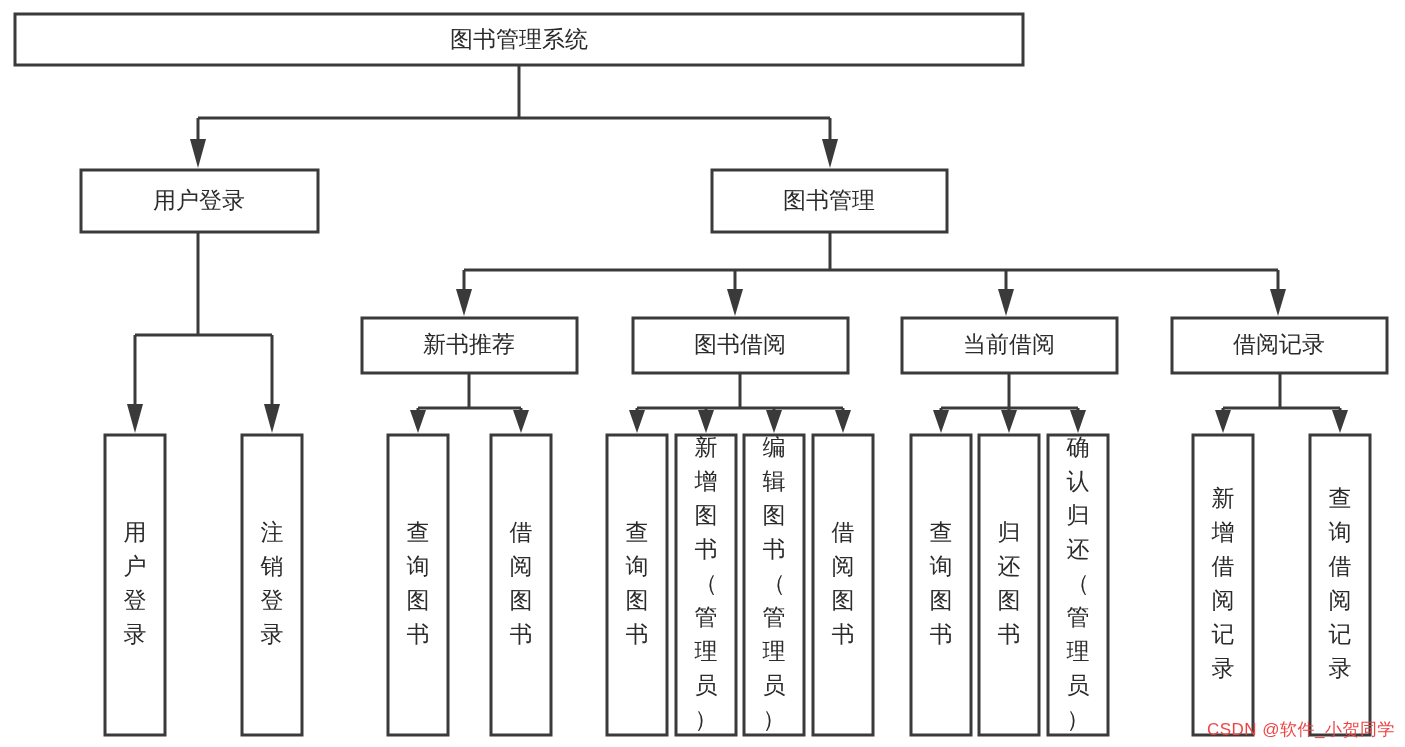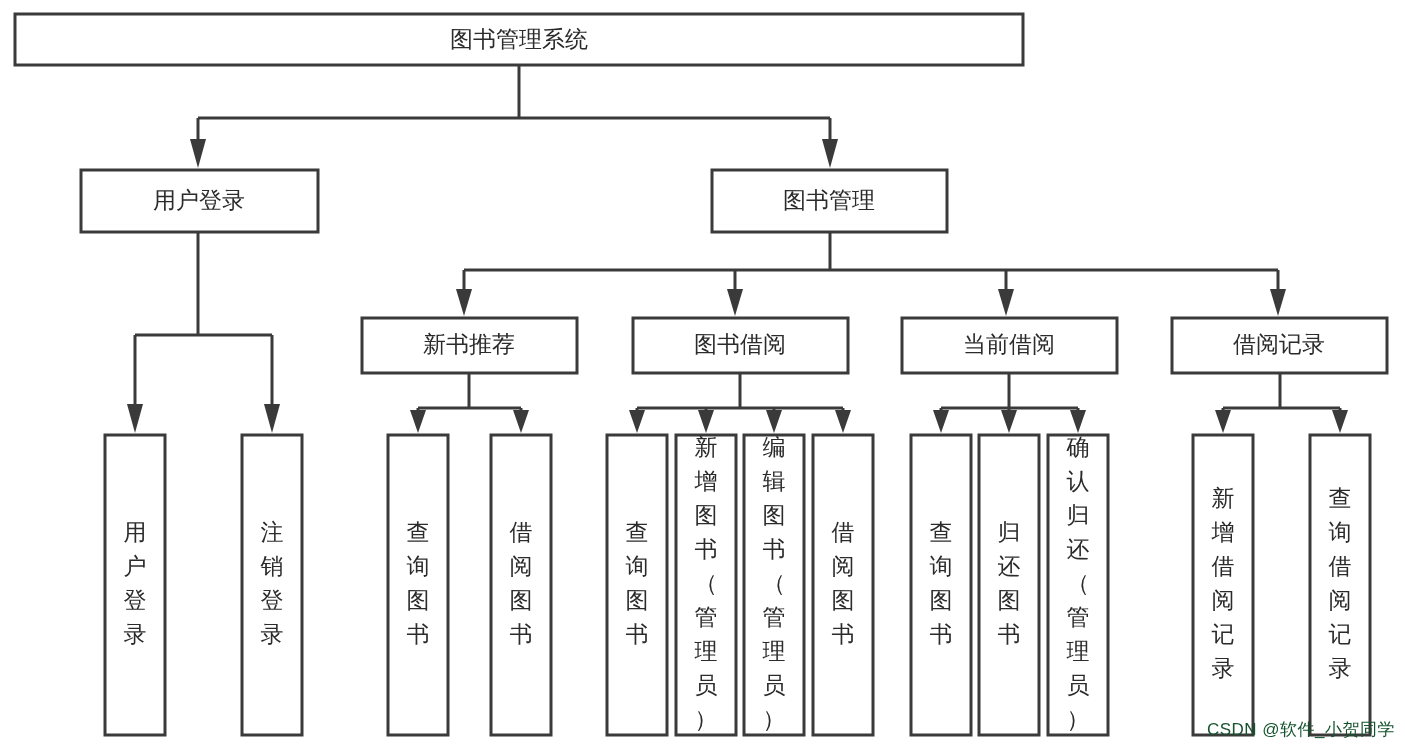--- a/index.html
+++ b/index.html
@@ -58,21 +58,21 @@
     fill: #2b2b2b;
     text-anchor: middle;
     white-space: pre;
   }
   .watermark {
     position: absolute;
     right: 10px;
     bottom: 6px;
     font-family: "Liberation Sans", "DejaVu Sans", sans-serif;
     font-size: 17px;
-    color: #14532d;
+    color: #ef4444;
     letter-spacing: 0.5px;
     user-select: none;
     pointer-events: none;
     white-space: nowrap;
     text-align: center;
   }
 </style>
 </head>
 <body>
 

